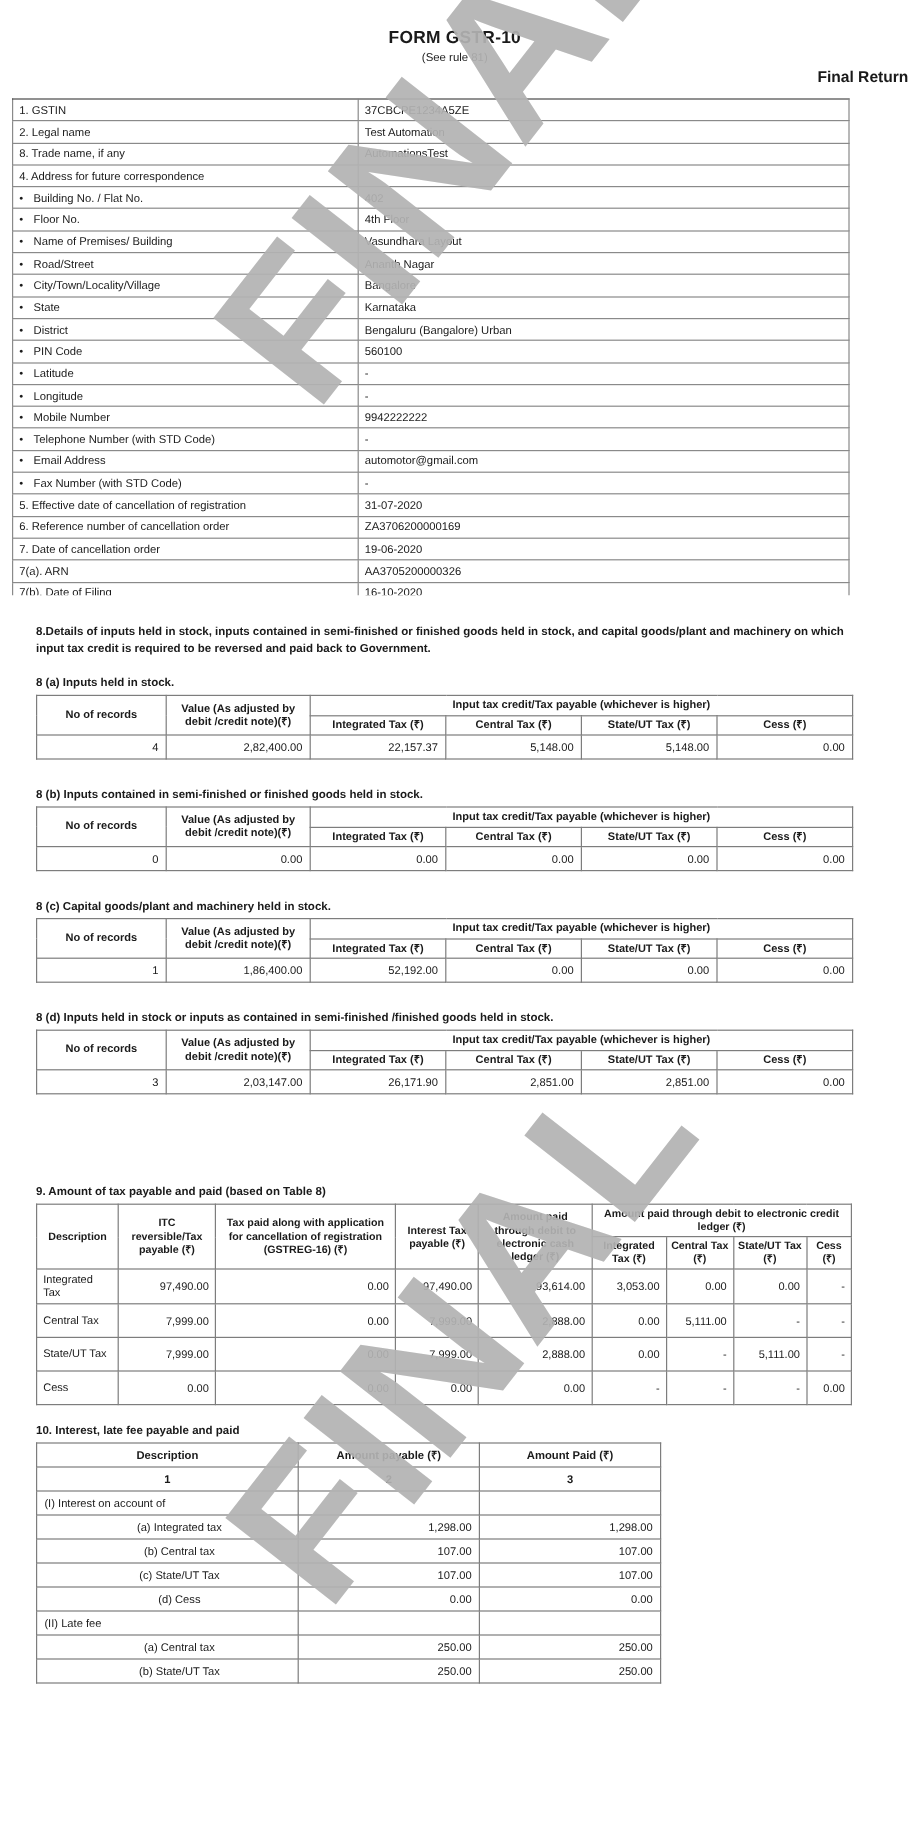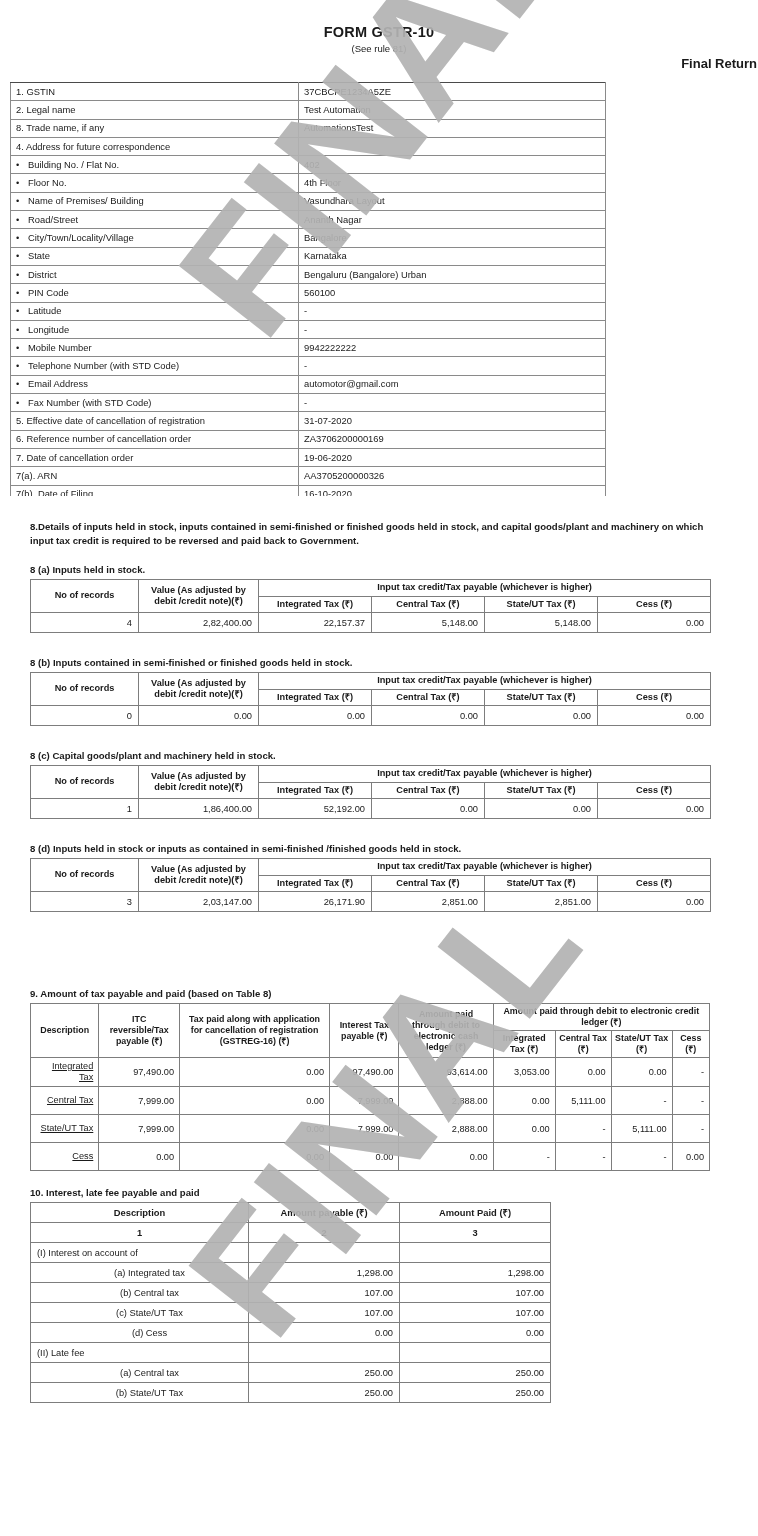--- a/index.html
+++ b/index.html
@@ -82,21 +82,21 @@
   }
   td, th {
     border: 1px solid #7d7d7d;
     padding: 2px 5px;
     vertical-align: middle;
     font-weight: normal;
   }
 
   
   .tbl-profile {
-    width: 596px;
+    width: 698px;
     margin: 11px 10px 0 10px;
     table-layout: fixed;
   }
   .tbl-profile td {
     height: 13.3px;
     line-height: 12px;
     font-size: 9.4px;
     border-color: #8a8a8a;
   }
   .tbl-profile .c-label { width: 288px; }
@@ -162,24 +162,23 @@
     line-height: 11px;
     padding: 2px 3px;
   }
   .tbl-tax td {
     text-align: right;
     font-size: 9.2px;
     padding: 3px 5px;
     height: 21px;
   }
   .tbl-tax td.desc {
-    text-align: right;
+    text-align: left;
     line-height: 11px;
     font-size: 9.2px;
-    text-decoration: underline;
   }
   .tbl-tax .w-desc { width: 66px; }
   .tbl-tax .w-itc  { width: 78px; }
   .tbl-tax .w-paid { width: 145px; }
   .tbl-tax .w-bal  { width: 67px; }
   .tbl-tax .w-cash { width: 91px; }
   .tbl-tax .w-ig   { width: 60px; }
   .tbl-tax .w-cg   { width: 54px; }
   .tbl-tax .w-sg   { width: 59px; }
   .tbl-tax .w-cs   { width: 36px; }

